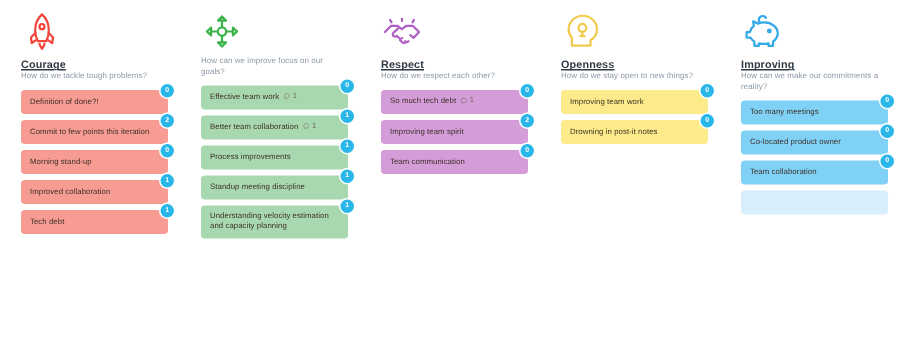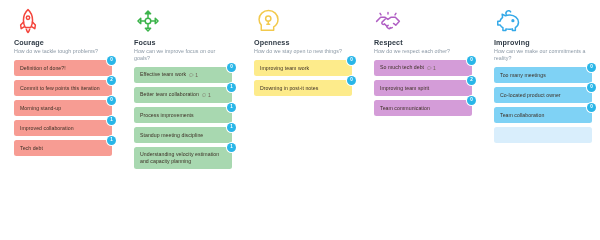--- a/index.html
+++ b/index.html
@@ -38,20 +38,21 @@
     width: 28px;
     height: 28px;
   }
   .col-title {
     font-size: 7.2px;
     font-weight: bold;
     color: #2f3a45;
     line-height: 9px;
     letter-spacing: 0.1px;
     margin-bottom: 1px;
+    text-decoration: underline;
   }
   .col-question {
     font-size: 5.3px;
     color: #8b98a5;
     line-height: 7px;
     margin-bottom: 5px;
     letter-spacing: 0.05px;
   }
   .cards {
     display: flex;
@@ -155,21 +156,20 @@
     <div class="column">
       <div class="col-icon">
         <svg viewBox="0 0 32 32">
           <g fill="none" stroke="#3cb44b" stroke-width="1.7" stroke-linecap="round" stroke-linejoin="round">
             <circle cx="16" cy="16" r="3.2"></circle>
             <path d="M16 4.5l3 3.2h-6zM16 27.5l3-3.2h-6zM4.5 16l3.2-3v6zM27.5 16l-3.2-3v6z"></path>
             <path d="M16 7.7v5M16 19.3v5M7.7 16h5M19.3 16h5"></path>
           </g>
         </svg>
       </div>
-      <div class="col-title">Focus</div>
       <div class="col-question">How can we improve focus on our goals?</div>
       <div class="cards">
         <div class="card" style="background: rgb(168, 216, 176);">
           <div class="card-text">Effective team work<span class="card-meta">
               <span class="comment-icon">
                 <svg viewBox="0 0 12 12">
                   <path d="M6 1.2c-2.7 0-4.8 1.7-4.8 3.8 0 1.2.7 2.3 1.8 3L2.4 10l2.3-1.1c.4.1.9.2 1.3.2 2.7 0 4.8-1.7 4.8-3.8S8.7 1.2 6 1.2z" fill="none" stroke="#7d7066" stroke-width="1.1"></path>
                 </svg>
               </span>
               <span class="comment-count">1</span>
@@ -191,43 +191,20 @@
           <div class="card-text">Process improvements</div>
           <div class="vote-badge">1</div>
         </div>
         <div class="card" style="background: rgb(168, 216, 176);">
           <div class="card-text">Standup meeting discipline</div>
           <div class="vote-badge">1</div>
         </div>
         <div class="card" style="background: rgb(168, 216, 176);">
           <div class="card-text">Understanding velocity estimation and capacity planning</div>
           <div class="vote-badge">1</div>
-        </div>
-      </div>
-    </div>
-    <div class="column">
-      <div class="col-icon">
-        <svg viewBox="0 0 32 32">
-          <g fill="none" stroke="#f2c94c" stroke-width="1.7" stroke-linecap="round" stroke-linejoin="round">
-            <path d="M22.5 26.5v-3.9c3-1.8 4.9-4.9 4.9-8.4C27.4 8.6 22.6 4 16.6 4S5.8 8.6 5.8 14.2c0 2.5.9 4.7 2.5 6.5v6h14.2z"></path>
-            <circle cx="16.3" cy="13.2" r="3"></circle>
-            <path d="M16.3 16.2v3.4M14.7 19.6h3.2"></path>
-          </g>
-        </svg>
-      </div>
-      <div class="col-title">Openness</div>
-      <div class="col-question">How do we stay open to new things?</div>
-      <div class="cards">
-        <div class="card" style="background: rgb(253, 235, 139);">
-          <div class="card-text">Improving team work</div>
-          <div class="vote-badge">0</div>
-        </div>
-        <div class="card" style="background: rgb(253, 235, 139);">
-          <div class="card-text">Drowning in post-it notes</div>
-          <div class="vote-badge">0</div>
         </div>
       </div>
     </div>
     <div class="column">
       <div class="col-icon">
         <svg viewBox="0 0 32 32">
           <g fill="none" stroke="#b05fc4" stroke-width="1.7" stroke-linecap="round" stroke-linejoin="round">
             <path d="M3 16.4l4.6-4.6h5.1l3.2 2.4 3.3-2.4h5.2l4.6 4.6-4.1 4.4-2.6-2"></path>
             <path d="M12.9 13.8l-3.4 3.2c-.7.7-.7 1.8 0 2.4.7.7 1.8.7 2.5 0"></path>
             <path d="M12 19.4l1.7 1.6c.7.7 1.8.7 2.5 0M14.5 22.6l1.7 1.6c.7.7 1.8.7 2.5 0M18.4 23.4c.7.7 1.8.7 2.5 0"></path>
@@ -255,20 +232,43 @@
         </div>
         <div class="card" style="background: rgb(212, 156, 216);">
           <div class="card-text">Team communication</div>
           <div class="vote-badge">0</div>
         </div>
       </div>
     </div>
     <div class="column">
       <div class="col-icon">
         <svg viewBox="0 0 32 32">
+          <g fill="none" stroke="#f2c94c" stroke-width="1.7" stroke-linecap="round" stroke-linejoin="round">
+            <path d="M22.5 26.5v-3.9c3-1.8 4.9-4.9 4.9-8.4C27.4 8.6 22.6 4 16.6 4S5.8 8.6 5.8 14.2c0 2.5.9 4.7 2.5 6.5v6h14.2z"></path>
+            <circle cx="16.3" cy="13.2" r="3"></circle>
+            <path d="M16.3 16.2v3.4M14.7 19.6h3.2"></path>
+          </g>
+        </svg>
+      </div>
+      <div class="col-title">Openness</div>
+      <div class="col-question">How do we stay open to new things?</div>
+      <div class="cards">
+        <div class="card" style="background: rgb(253, 235, 139);">
+          <div class="card-text">Improving team work</div>
+          <div class="vote-badge">0</div>
+        </div>
+        <div class="card" style="background: rgb(253, 235, 139);">
+          <div class="card-text">Drowning in post-it notes</div>
+          <div class="vote-badge">0</div>
+        </div>
+      </div>
+    </div>
+    <div class="column">
+      <div class="col-icon">
+        <svg viewBox="0 0 32 32">
           <g fill="none" stroke="#34a9e8" stroke-width="1.7" stroke-linecap="round" stroke-linejoin="round">
             <path d="M28 17.4c0-4.6-4.6-8.3-10.3-8.3-1.7 0-3.3.3-4.7.9L9.3 8.2l.5 3.6c-1.5 1.2-2.6 2.8-3 4.6H4.3v4.2h2.9c.7 1.2 1.7 2.3 3 3.1v3.2h3.4v-1.9c1.2.3 2.4.5 3.7.5s2.5-.2 3.7-.5v1.9h3.4v-3.2c2.2-1.5 3.6-3.8 3.6-6.3z"></path>
             <circle cx="21.6" cy="15.6" r="1"></circle>
             <path d="M14 8.6c-.7-1.4-.3-3.1 1-4 1.4-.8 3.2-.4 4 1"></path>
           </g>
         </svg>
       </div>
       <div class="col-title">Improving</div>
       <div class="col-question">How can we make our commitments a reality?</div>
       <div class="cards">

